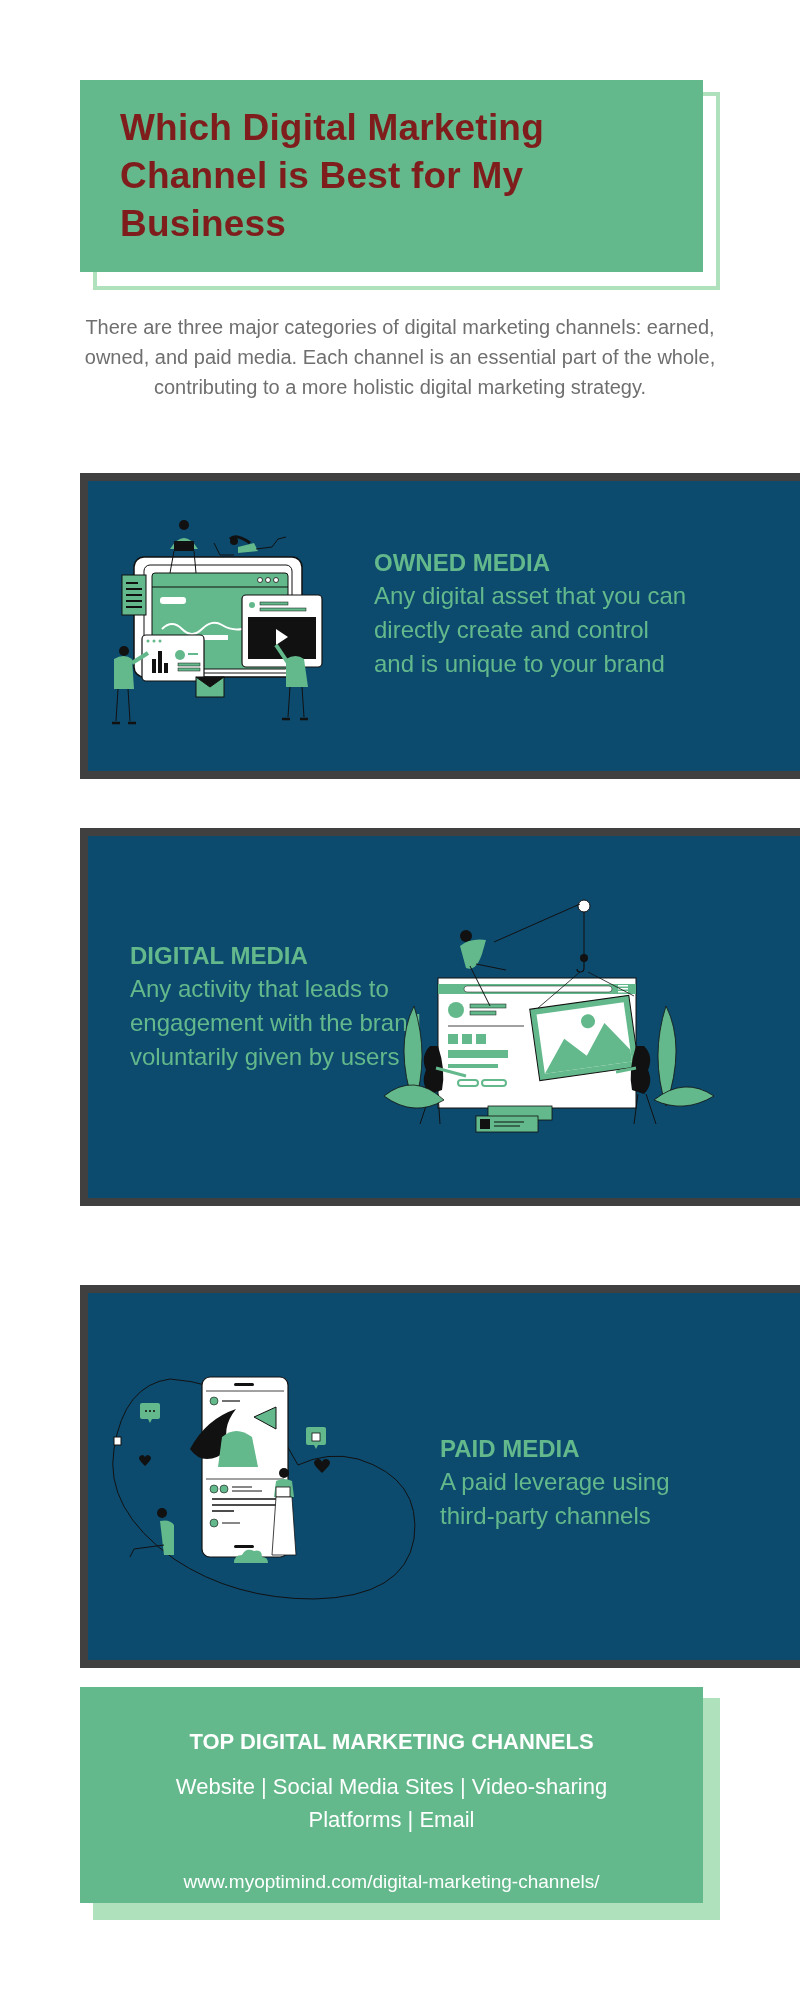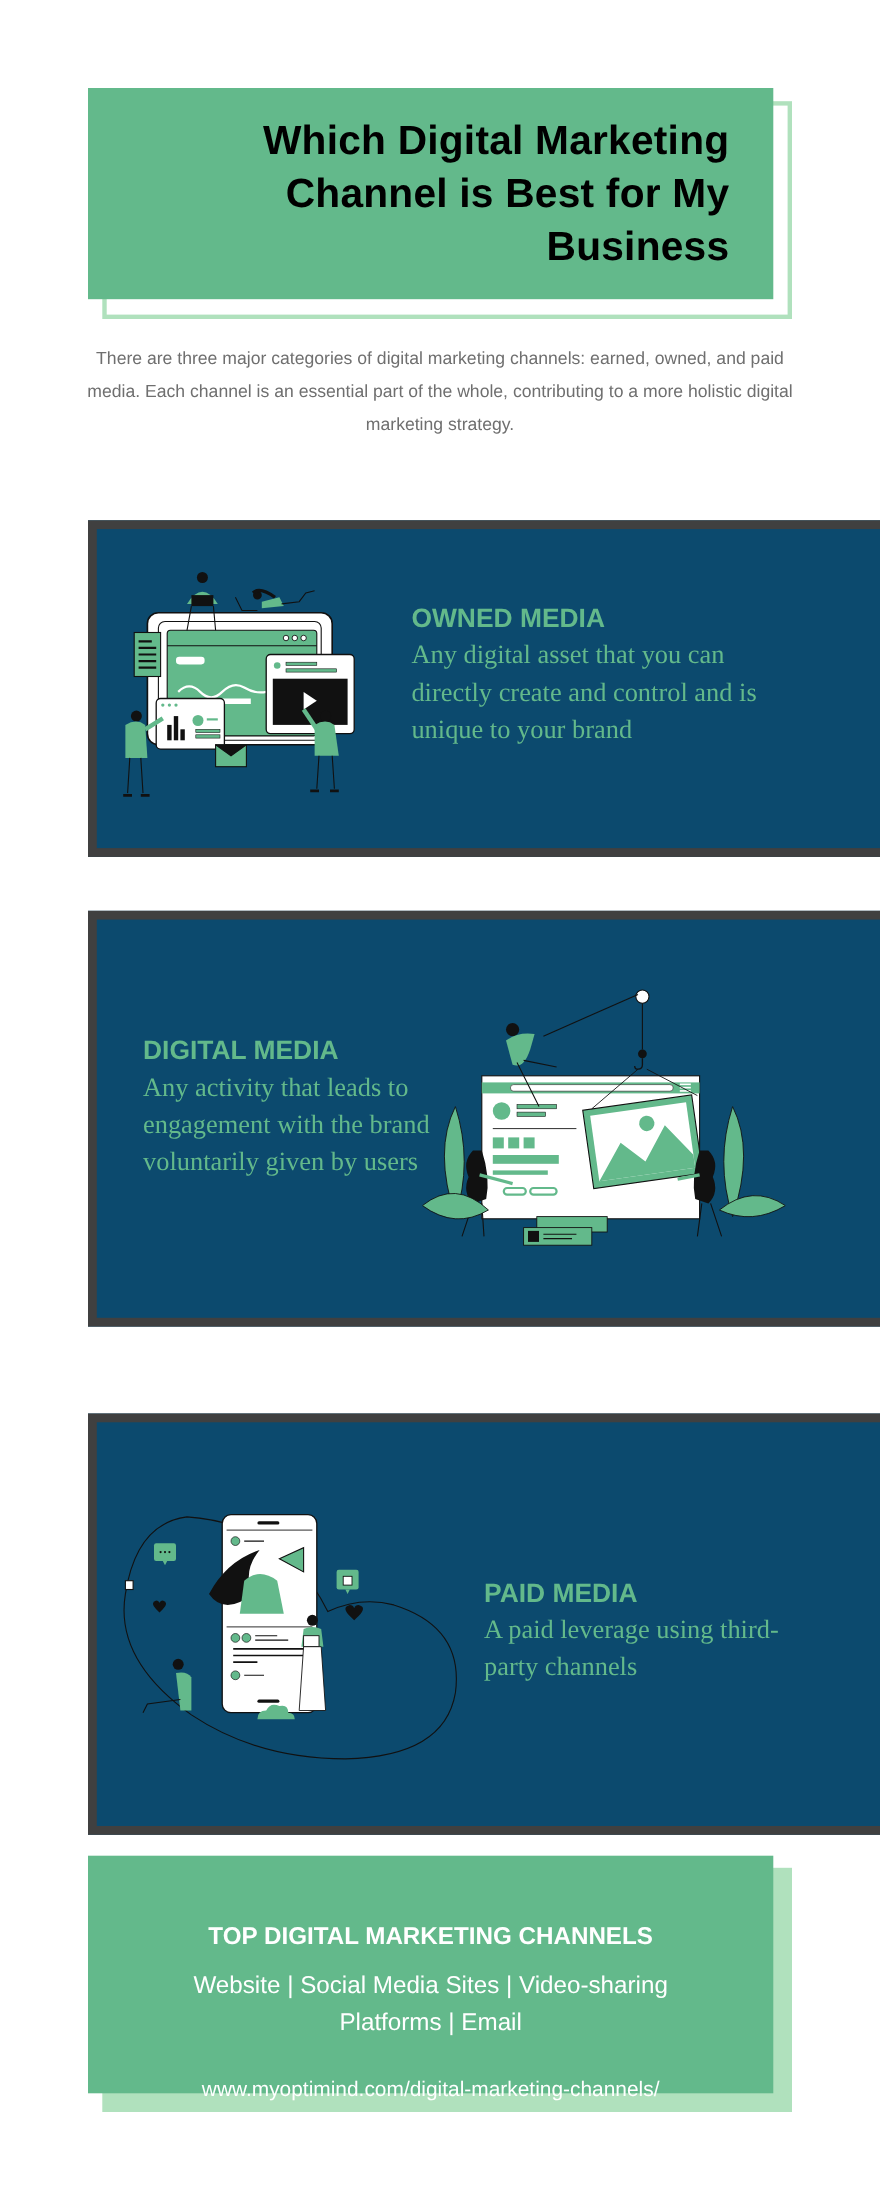--- a/index.html
+++ b/index.html
@@ -5,62 +5,62 @@
   * { margin: 0; padding: 0; box-sizing: border-box; }
   html, body { width: 800px; height: 2000px; background: #ffffff; overflow: hidden; }
   body { position: relative; font-family: "Liberation Sans", "DejaVu Sans", sans-serif; }
 
   .title-shadow {
     position: absolute; left: 93px; top: 92px; width: 627px; height: 198px;
     border: 4px solid #b0e1bd; background: #ffffff;
   }
   .title-box {
     position: absolute; left: 80px; top: 80px; width: 623px; height: 192px;
-    background: #63b98b; color: #000000;
-    display: flex; align-items: center; justify-content: center; text-align: right;
+    background: #63b98b; color: #7f1d1d;
+    display: flex; align-items: center; justify-content: center; text-align: left;
     padding: 0 40px;
   }
   .title-box h1 {
     font-size: 37px; line-height: 48px; font-weight: bold; letter-spacing: 0.2px;
   }
 
   .intro {
     position: absolute; left: 72px; top: 312px; width: 656px;
-    text-align: center; color: #6f6f6f; font-size: 16px; line-height: 30px;
+    text-align: center; color: #6f6f6f; font-size: 20px; line-height: 30px;
   }
 
   .card {
     position: absolute; left: 80px; width: 749px;
     border: 8px solid #404040; background: #0c4a6e;
   }
   .card-owned { top: 473px; height: 306px; }
   .card-earned { top: 828px; height: 378px; }
   .card-paid { top: 1285px; height: 383px; }
 
   .card-text { position: absolute; color: #63b98b; }
   .card-text .heading { font-size: 24px; font-weight: bold; line-height: 32px; display: block; }
-  .card-text .desc { font-size: 24px; line-height: 34px; display: block; font-family: Liberation Serif, serif; }
+  .card-text .desc { font-size: 24px; line-height: 34px; display: block; }
 
   .card-owned .card-text { left: 286px; top: 66px; width: 320px; }
   .card-earned .card-text { left: 42px; top: 104px; width: 320px; }
   .card-paid .card-text { left: 352px; top: 140px; width: 270px; }
 
   .illus { position: absolute; }
   .card-owned .illus { left: 22px; top: 36px; width: 230px; height: 230px; }
   .card-earned .illus { left: 296px; top: 60px; width: 330px; height: 260px; }
   .card-paid .illus { left: 22px; top: 82px; width: 320px; height: 230px; }
 
   .footer-shadow {
     position: absolute; left: 93px; top: 1698px; width: 627px; height: 222px;
     background: #b0e1bd;
   }
   .footer-box {
     position: absolute; left: 80px; top: 1687px; width: 623px; height: 216px;
     background: #63b98b; color: #ffffff; text-align: center;
-    padding-top: 57px;
+    padding-top: 39px;
   }
   .footer-box .footer-heading { display: block; font-size: 22px; font-weight: bold; line-height: 32px; }
   .footer-box .footer-list { display: block; font-size: 22px; line-height: 33px; padding: 0 70px; margin-top: 12px; }
   .footer-box .footer-url { display: block; font-size: 19px; line-height: 28px; margin-top: 32px; }
 </style>
 </head>
 <body>
 
 <div class="title-shadow"></div>
 <div class="title-box">

